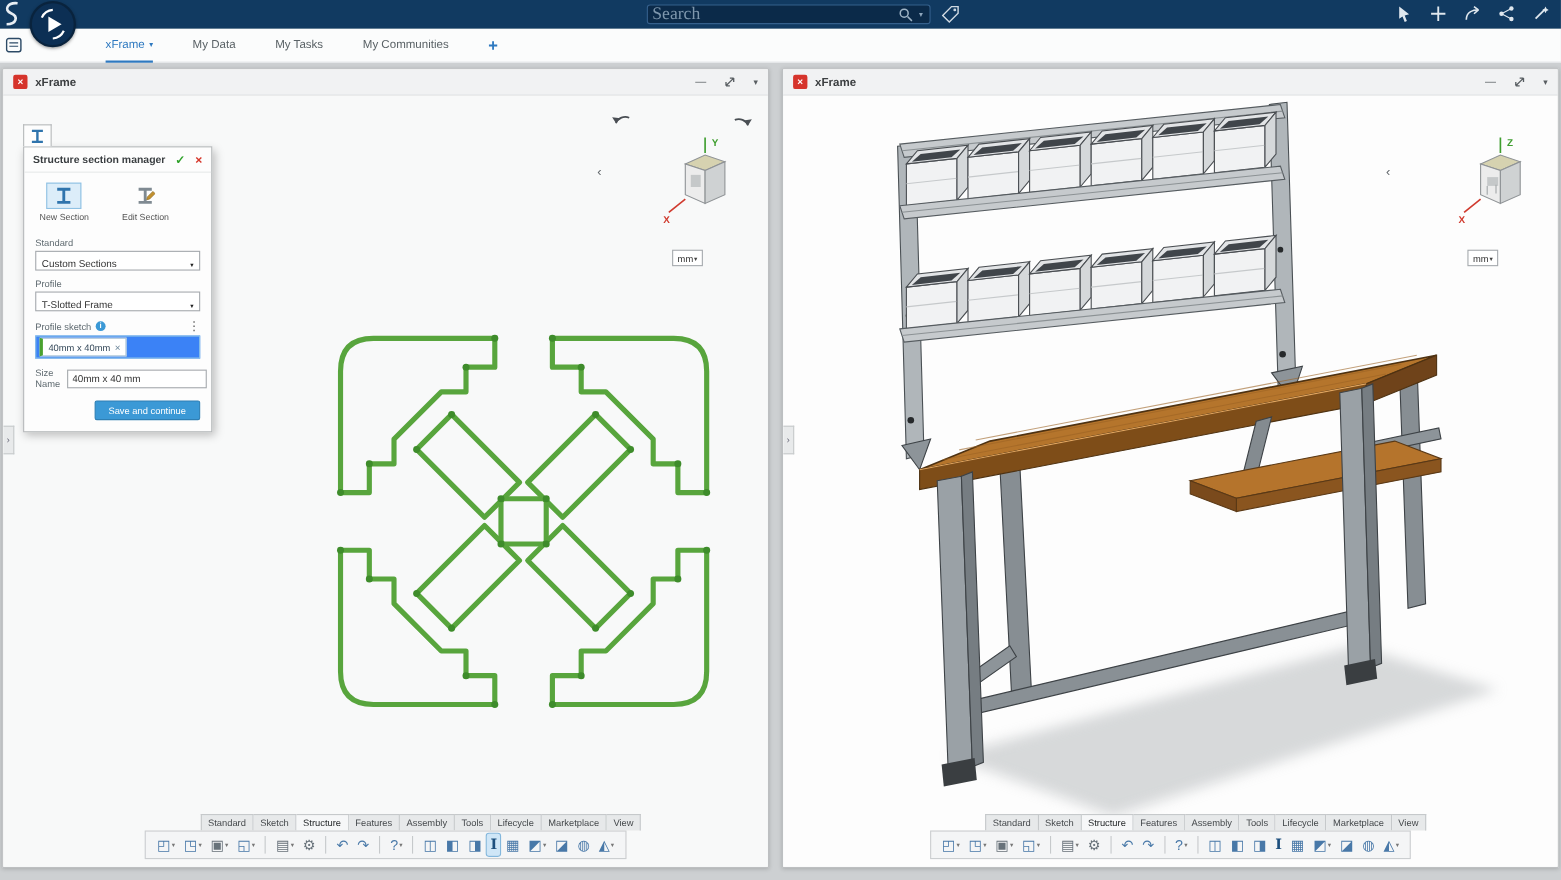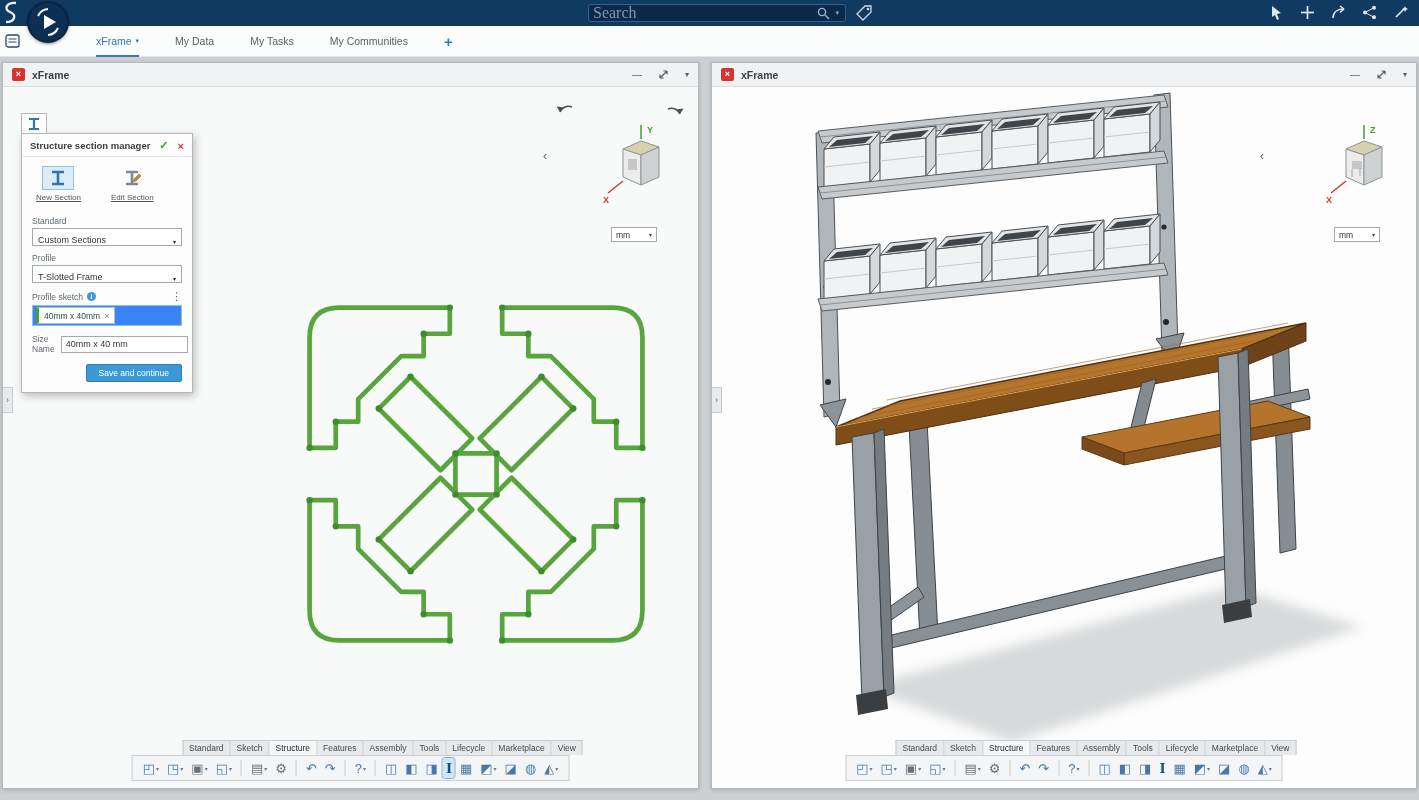--- a/index.html
+++ b/index.html
@@ -50,21 +50,21 @@
   .wicons{margin-left:auto;display:flex;gap:16px;color:#595e62;align-items:center;}
   .wico{font-size:10px;display:flex;align-items:center;}
   .wico.car{font-size:8px;}
   .viewport{position:absolute;left:0;right:0;top:24px;bottom:0;overflow:hidden;}
   #win-left .viewport{background:#f8f9f9;}
   #win-right .viewport{background:#fdfdfd;}
   .expander{position:absolute;left:0;top:300px;width:10px;height:26px;background:#e8eaeb;
        border:1px solid #c8cbcd;border-left:none;display:flex;align-items:center;justify-content:center;
        font-size:9px;color:#667;box-sizing:border-box;}
   .vchev{position:absolute;font-size:12px;color:#5f6569;}
-  .unit{position:absolute;width:46px;height:15px;background:#fff;border:1px solid #a5a9ad;
+  .unit{position:absolute;width:28px;height:15px;background:#fff;border:1px solid #a5a9ad;
        display:flex;align-items:center;justify-content:space-between;padding:0 4px;
        font-size:8.5px;color:#333;box-sizing:border-box;}
   .unit .c{font-size:6px;color:#444;}
   .rotarrow{position:absolute;}
   
   .bottomcluster{position:absolute;bottom:7px;left:50%;transform:translateX(-50%);
        display:flex;flex-direction:column;align-items:center;z-index:5;}
   .btabs{display:flex;align-self:flex-start;margin-left:64px;}
   .btab{font-size:8.5px;padding:2px 6px 2px;background:#e7e9ea;border:1px solid #c6c9cb;
        border-bottom:none;color:#45494c;white-space:nowrap;}
@@ -84,21 +84,21 @@
        border:1px solid #b5b8ba;box-sizing:border-box;display:flex;align-items:center;
        justify-content:center;z-index:6;border-bottom:none;}
   .dialog{position:absolute;left:18px;top:46px;width:172px;background:#fdfdfd;
        border:1px solid #b5b8ba;box-shadow:2px 3px 8px rgba(0,0,0,.25);z-index:5;
        box-sizing:border-box;padding-bottom:10px;}
   .dtitle{display:flex;align-items:center;padding:5px 8px 4px;border-bottom:1px solid #e6e8e9;}
   .dtitle .t{font-weight:bold;font-size:9.5px;color:#3a3e41;}
   .dok{margin-left:auto;color:#2fa22a;font-weight:bold;font-size:11px;}
   .dcancel{color:#d6362a;font-weight:bold;font-size:11px;margin-left:9px;}
   .secbtns{display:flex;gap:30px;padding:9px 14px 7px;}
-  .secbtn{display:flex;flex-direction:column;align-items:center;gap:3px;font-size:8px;color:#555;text-decoration:underline;}
+  .secbtn{display:flex;flex-direction:column;align-items:center;gap:3px;font-size:8px;color:#555;}
   .secbtn .ibox{width:32px;height:24px;display:flex;align-items:center;justify-content:center;
        border:1px solid transparent;box-sizing:border-box;}
   .secbtn.selected .ibox{background:#dcedf9;border-color:#8fc1e3;}
   .dbody{padding:0 10px;}
   .dlab{font-size:8.5px;color:#5f6a70;margin:7px 0 2px;display:flex;align-items:center;gap:4px;}
   .dlab .spacer{flex:1;}
   .kebab{font-size:11px;color:#555;}
   .infoi{width:9px;height:9px;border-radius:50%;background:#3b99d6;color:#fff;font-size:7px;
        display:inline-flex;align-items:center;justify-content:center;font-weight:bold;}
   .sel{height:18px;border:1px solid #a5a9ad;background:#fff;display:flex;align-items:flex-end;

